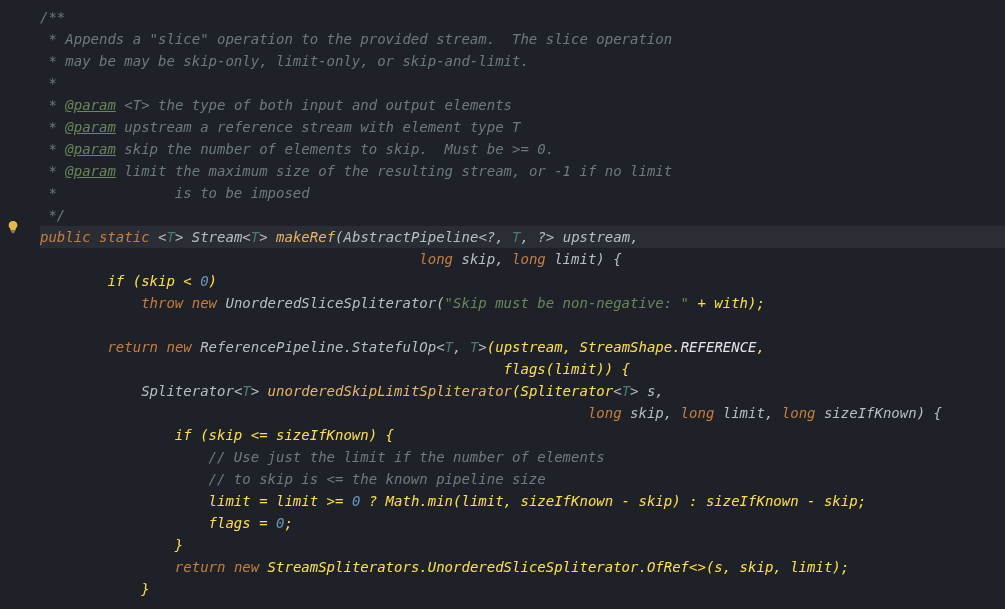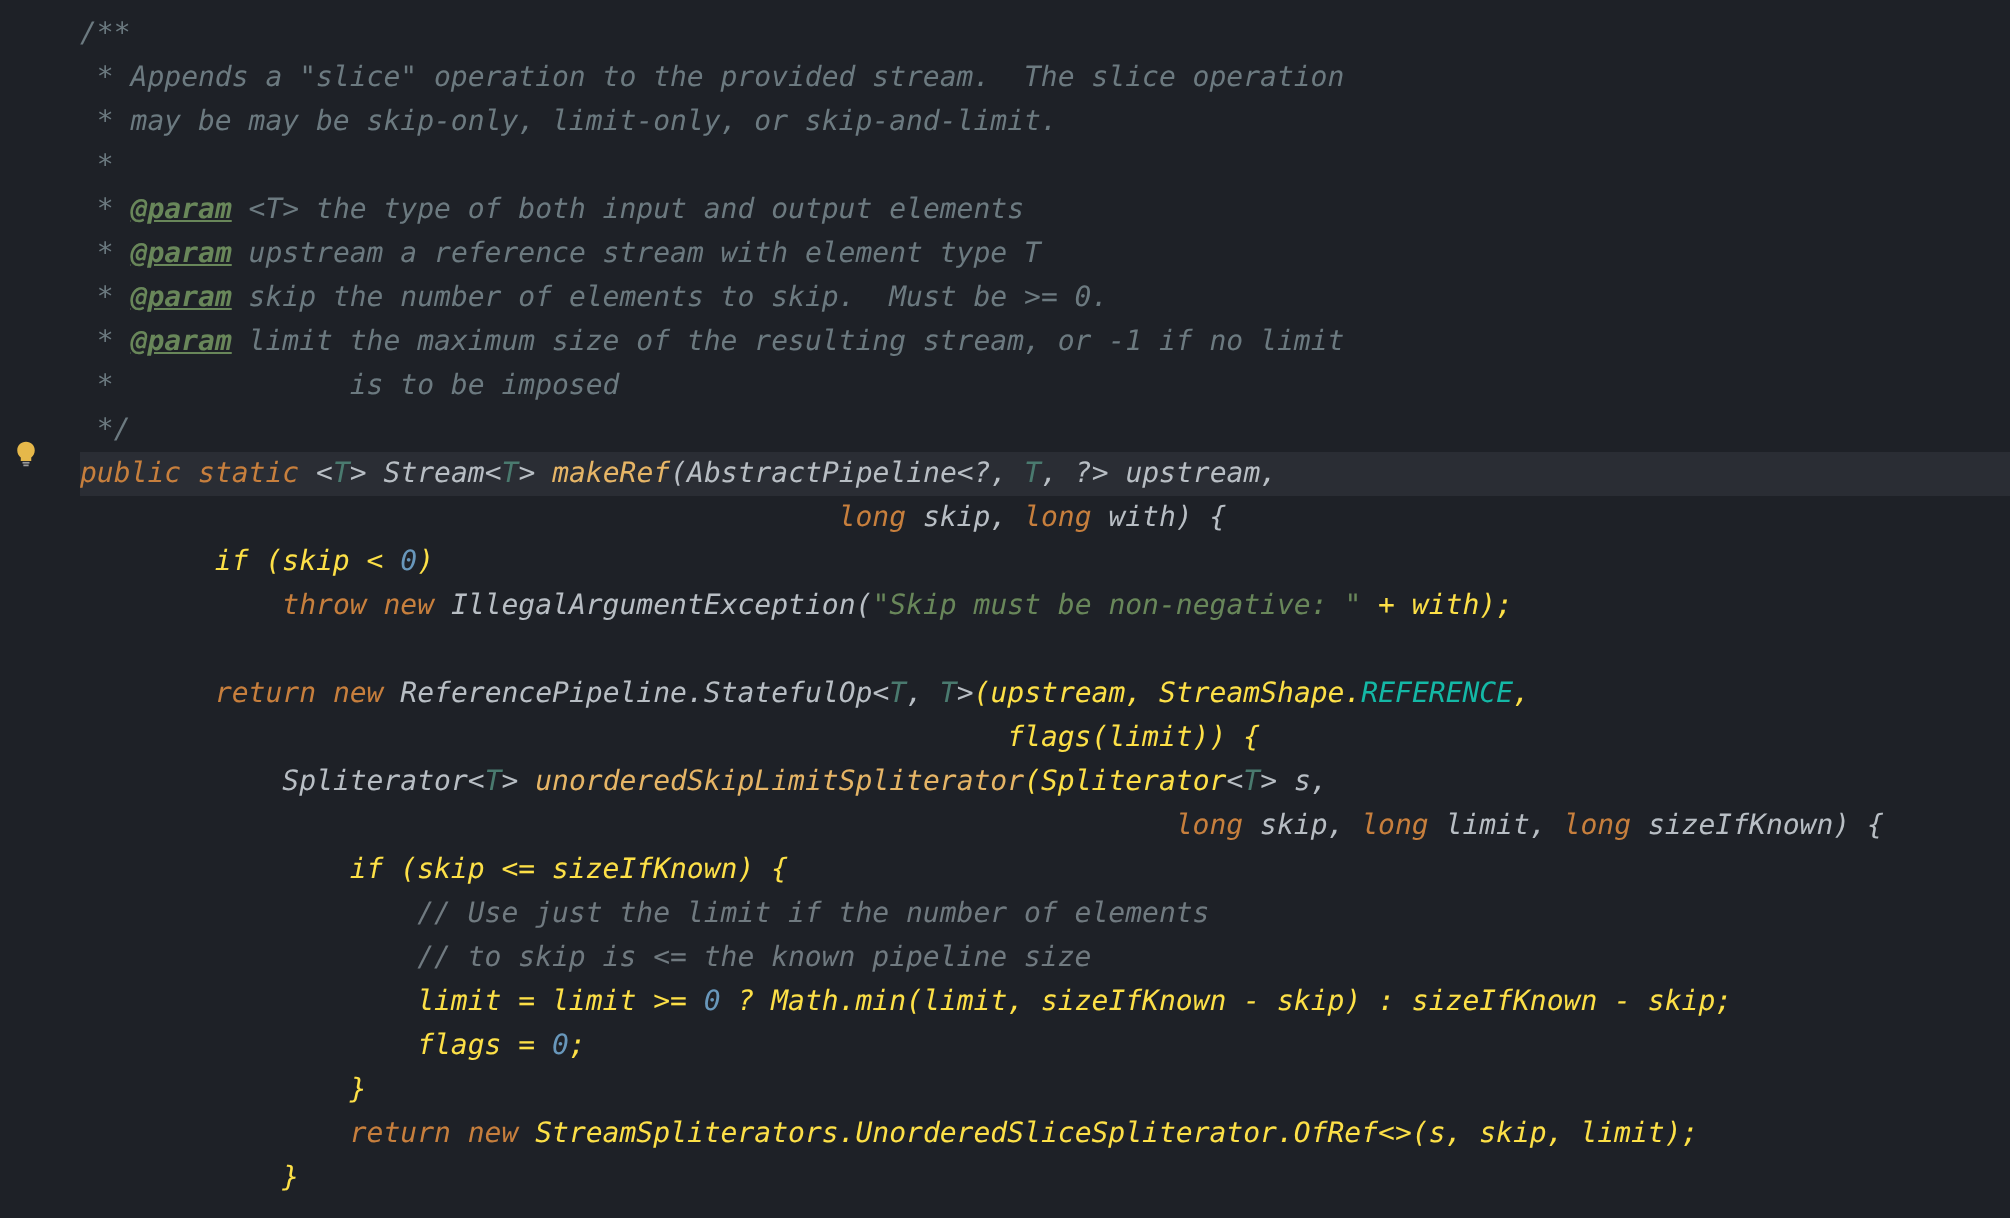--- a/index.html
+++ b/index.html
@@ -26,30 +26,30 @@
 }
 .bulb {
   position: absolute;
   left: 6px;
   top: 220px;
   width: 14px;
   height: 14px;
 }
 pre { font-family: inherit; white-space: pre; }   
 .c-javadoc   { color: #6c7a80; }
-.c-tag       { color: #69875a; font-weight: bold; text-decoration: underline; } 
+.c-tag       { color: #69875a; font-weight: normal; text-decoration: underline; } 
 .c-kw        { color: #c77f3d; }   
 .c-type      { color: #b8bec4; }   
 .c-generic   { color: #4a7a6f; }   
 .c-method    { color: #e6b566; }   
 .c-str       { color: #69875a; }   
 .c-num       { color: #6897bb; }   
 .c-punct     { color: #b8bec4; }
 .c-param     { color: #b8bec4; }
-.c-field     { color: #14b8a6; font-style: italic; } 
+.c-field     { color: #e5e5e5; font-style: italic; } 
 .c-ident     { color: #fde047; }
 .hl-line     { background: #2a2d34; display: inline-block; width: 100%; }
 .c-comment2  { color: #707a80; font-style: italic; } 
 </style>
 </head>
 <body>
 
 <div class="editor">
 
   <div class="gutter">
@@ -64,23 +64,23 @@
 <span class="c-javadoc"> * Appends a "slice" operation to the provided stream.  The slice operation</span>
 <span class="c-javadoc"> * may be may be skip-only, limit-only, or skip-and-limit.</span>
 <span class="c-javadoc"> *</span>
 <span class="c-javadoc"><span> * </span><span class="c-tag">@param</span><span> &lt;T&gt; the type of both input and output elements</span></span>
 <span class="c-javadoc"><span> * </span><span class="c-tag">@param</span><span> upstream a reference stream with element type T</span></span>
 <span class="c-javadoc"><span> * </span><span class="c-tag">@param</span><span> skip the number of elements to skip.  Must be &gt;= 0.</span></span>
 <span class="c-javadoc"><span> * </span><span class="c-tag">@param</span><span> limit the maximum size of the resulting stream, or -1 if no limit</span></span>
 <span class="c-javadoc"> *              is to be imposed</span>
 <span class="c-javadoc"> */</span>
 <span class="hl-line"><span class="c-kw">public </span><span class="c-kw">static </span><span class="c-punct">&lt;</span><span class="c-generic">T</span><span class="c-punct">&gt; </span><span class="c-type">Stream</span><span class="c-punct">&lt;</span><span class="c-generic">T</span><span class="c-punct">&gt; </span><span class="c-method">makeRef</span><span class="c-punct">(</span><span class="c-type">AbstractPipeline</span><span class="c-punct">&lt;?, </span><span class="c-generic">T</span><span class="c-punct">, ?&gt; </span><span class="c-param">upstream,</span></span>
-<span><span>                                             </span><span class="c-kw">long </span><span class="c-param">skip, </span><span class="c-kw">long </span><span class="c-param">with) {</span></span>
+<span><span>                                             </span><span class="c-kw">long </span><span class="c-param">skip, </span><span class="c-kw">long </span><span class="c-param">limit) {</span></span>
 <span><span class="c-ident">        if (skip &lt; </span><span class="c-num">0</span><span class="c-ident">)</span></span>
-<span><span>            </span><span class="c-kw">throw </span><span class="c-kw">new </span><span class="c-type">IllegalArgumentException</span><span class="c-punct">(</span><span class="c-str">"Skip must be non-negative: "</span><span class="c-ident"> + with);</span></span>
+<span><span>            </span><span class="c-kw">throw </span><span class="c-kw">new </span><span class="c-type">UnorderedSliceSpliterator</span><span class="c-punct">(</span><span class="c-str">"Skip must be non-negative: "</span><span class="c-ident"> + with);</span></span>
 
 <span><span>        </span><span class="c-kw">return </span><span class="c-kw">new </span><span class="c-type">ReferencePipeline.StatefulOp</span><span class="c-punct">&lt;</span><span class="c-generic">T</span><span class="c-punct">, </span><span class="c-generic">T</span><span class="c-punct">&gt;</span><span class="c-ident">(upstream, StreamShape.</span><span class="c-field">REFERENCE</span><span class="c-ident">,</span></span>
 <span><span>                                                       </span><span class="c-ident">flags(limit)) {</span></span>
 <span><span>            </span><span class="c-type">Spliterator</span><span class="c-punct">&lt;</span><span class="c-generic">T</span><span class="c-punct">&gt; </span><span class="c-method">unorderedSkipLimitSpliterator</span><span class="c-ident">(Spliterator</span><span class="c-punct">&lt;</span><span class="c-generic">T</span><span class="c-punct">&gt; </span><span class="c-param">s,</span></span>
 <span><span>                                                                 </span><span class="c-kw">long </span><span class="c-param">skip, </span><span class="c-kw">long </span><span class="c-param">limit, </span><span class="c-kw">long </span><span class="c-param">sizeIfKnown) {</span></span>
 <span><span class="c-ident">                if (skip &lt;= sizeIfKnown) {</span></span>
 <span><span class="c-comment2">                    // Use just the limit if the number of elements</span></span>
 <span><span class="c-comment2">                    // to skip is &lt;= the known pipeline size</span></span>
 <span><span class="c-ident">                    limit = limit &gt;= </span><span class="c-num">0</span><span class="c-ident"> ? Math.</span><span class="c-ident" style="font-style:italic">min</span><span class="c-ident">(limit, sizeIfKnown - skip) : sizeIfKnown - skip;</span></span>
 <span><span class="c-ident">                    flags = </span><span class="c-num">0</span><span class="c-ident">;</span></span>

